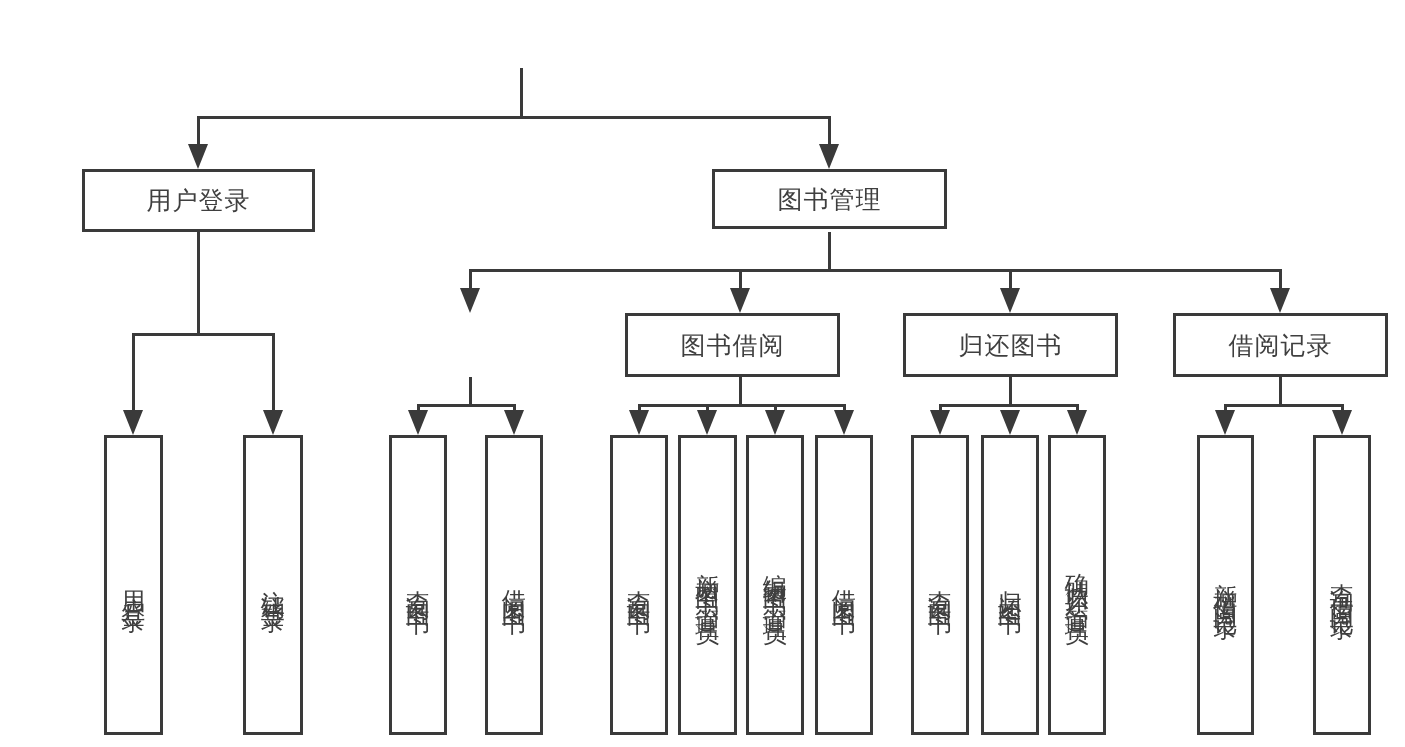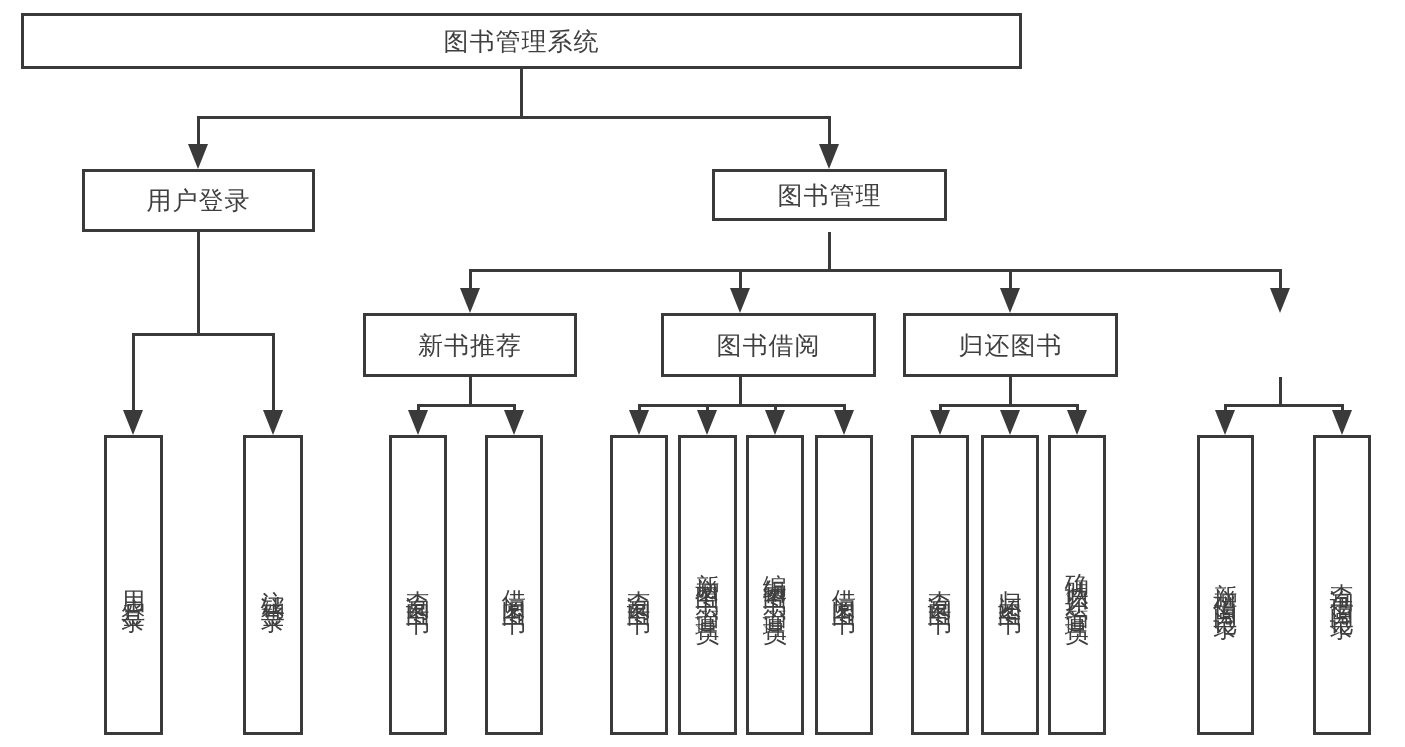--- a/index.html
+++ b/index.html
@@ -28,53 +28,52 @@
   .watermark {
     position:absolute; left:1183px; top:716px; z-index:5;
     font-size:20px; color:#b0b0b0; letter-spacing:0.5px; white-space:nowrap;
   }
 </style>
 </head>
 <body>
 
 <div class="stage">
 
-  <div class="node" style="left:21px; top:13px; width:1001px; height:56px;">图书管理系统</div>
 
   <div class="vl" style="left:520px; top:68px;  height:50px;"></div>
   <div class="hl" style="left:197px; top:116px; width:634px;"></div>
   <div class="vl" style="left:197px; top:116px; height:38px;"></div>
   <div class="vl" style="left:828px; top:116px; height:38px;"></div>
   <div class="ah" style="left:188px; top:144px;"></div>
   <div class="ah" style="left:819px; top:144px;"></div>
 
   <div class="node" style="left:82px;  top:169px; width:233px; height:63px;">用户登录</div>
-  <div class="node" style="left:712px; top:169px; width:235px; height:52px;">图书管理</div>
+  <div class="node" style="left:712px; top:169px; width:235px; height:60px;">图书管理</div>
 
   <div class="vl" style="left:197px; top:232px; height:104px;"></div>
   <div class="hl" style="left:132px; top:333px; width:143px;"></div>
   <div class="vl" style="left:132px; top:333px; height:80px;"></div>
   <div class="vl" style="left:272px; top:333px; height:80px;"></div>
   <div class="ah" style="left:123px; top:410px;"></div>
   <div class="ah" style="left:263px; top:410px;"></div>
 
   <div class="vl" style="left:828px;  top:232px; height:40px;"></div>
   <div class="hl" style="left:469px;  top:269px; width:813px;"></div>
   <div class="vl" style="left:469px;  top:269px; height:28px;"></div>
   <div class="vl" style="left:739px;  top:269px; height:28px;"></div>
   <div class="vl" style="left:1009px; top:269px; height:28px;"></div>
   <div class="vl" style="left:1279px; top:269px; height:28px;"></div>
   <div class="ah" style="left:460px;  top:288px;"></div>
   <div class="ah" style="left:730px;  top:288px;"></div>
   <div class="ah" style="left:1000px; top:288px;"></div>
   <div class="ah" style="left:1270px; top:288px;"></div>
 
-  <div class="node" style="left:363px;  top:313px; width:214px; height:64px;">新书推荐</div>
-  <div class="node" style="left:661px;  top:313px; width:215px; height:64px;">图书借阅</div>
+  <div class="node" style="left:625px;  top:313px; width:215px; height:64px;">图书借阅</div>
   <div class="node" style="left:903px;  top:313px; width:215px; height:64px;">归还图书</div>
+  <div class="node" style="left:1173px; top:313px; width:215px; height:64px;">借阅记录</div>
 
   <div class="vl" style="left:469px; top:377px; height:30px;"></div>
   <div class="hl" style="left:417px; top:404px; width:99px;"></div>
   <div class="vl" style="left:417px; top:404px; height:14px;"></div>
   <div class="vl" style="left:513px; top:404px; height:14px;"></div>
   <div class="ah" style="left:408px; top:410px;"></div>
   <div class="ah" style="left:504px; top:410px;"></div>
 
   <div class="vl" style="left:739px; top:377px; height:30px;"></div>
   <div class="hl" style="left:638px; top:404px; width:208px;"></div>

